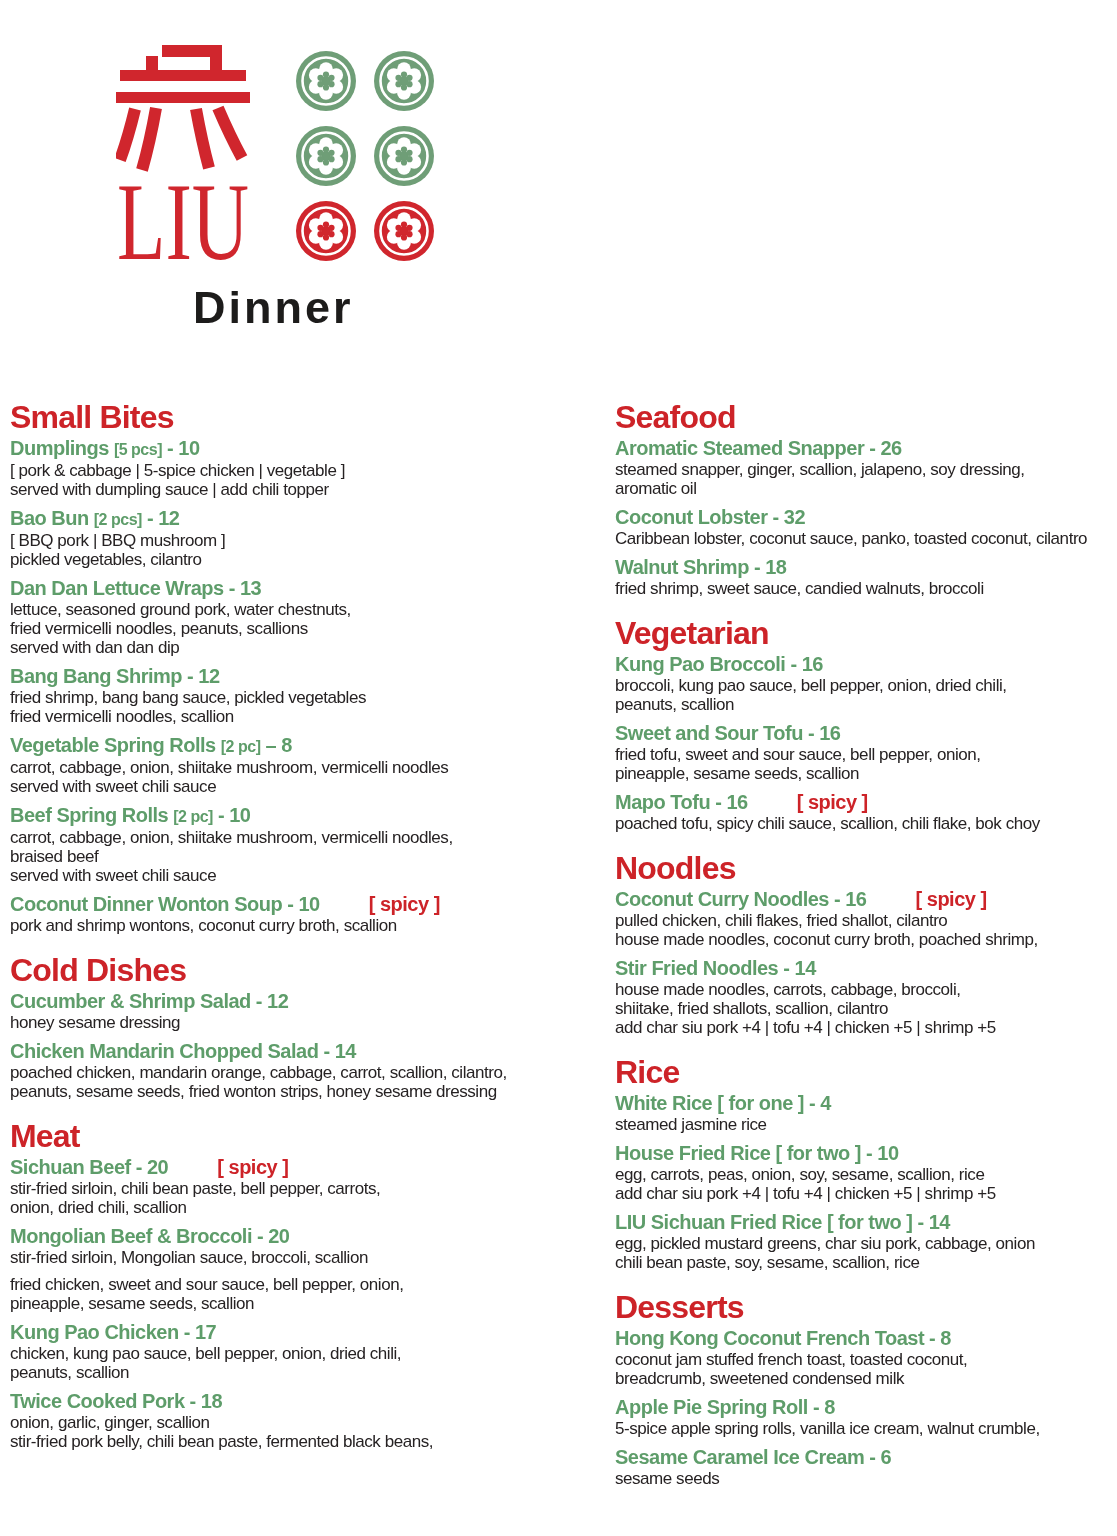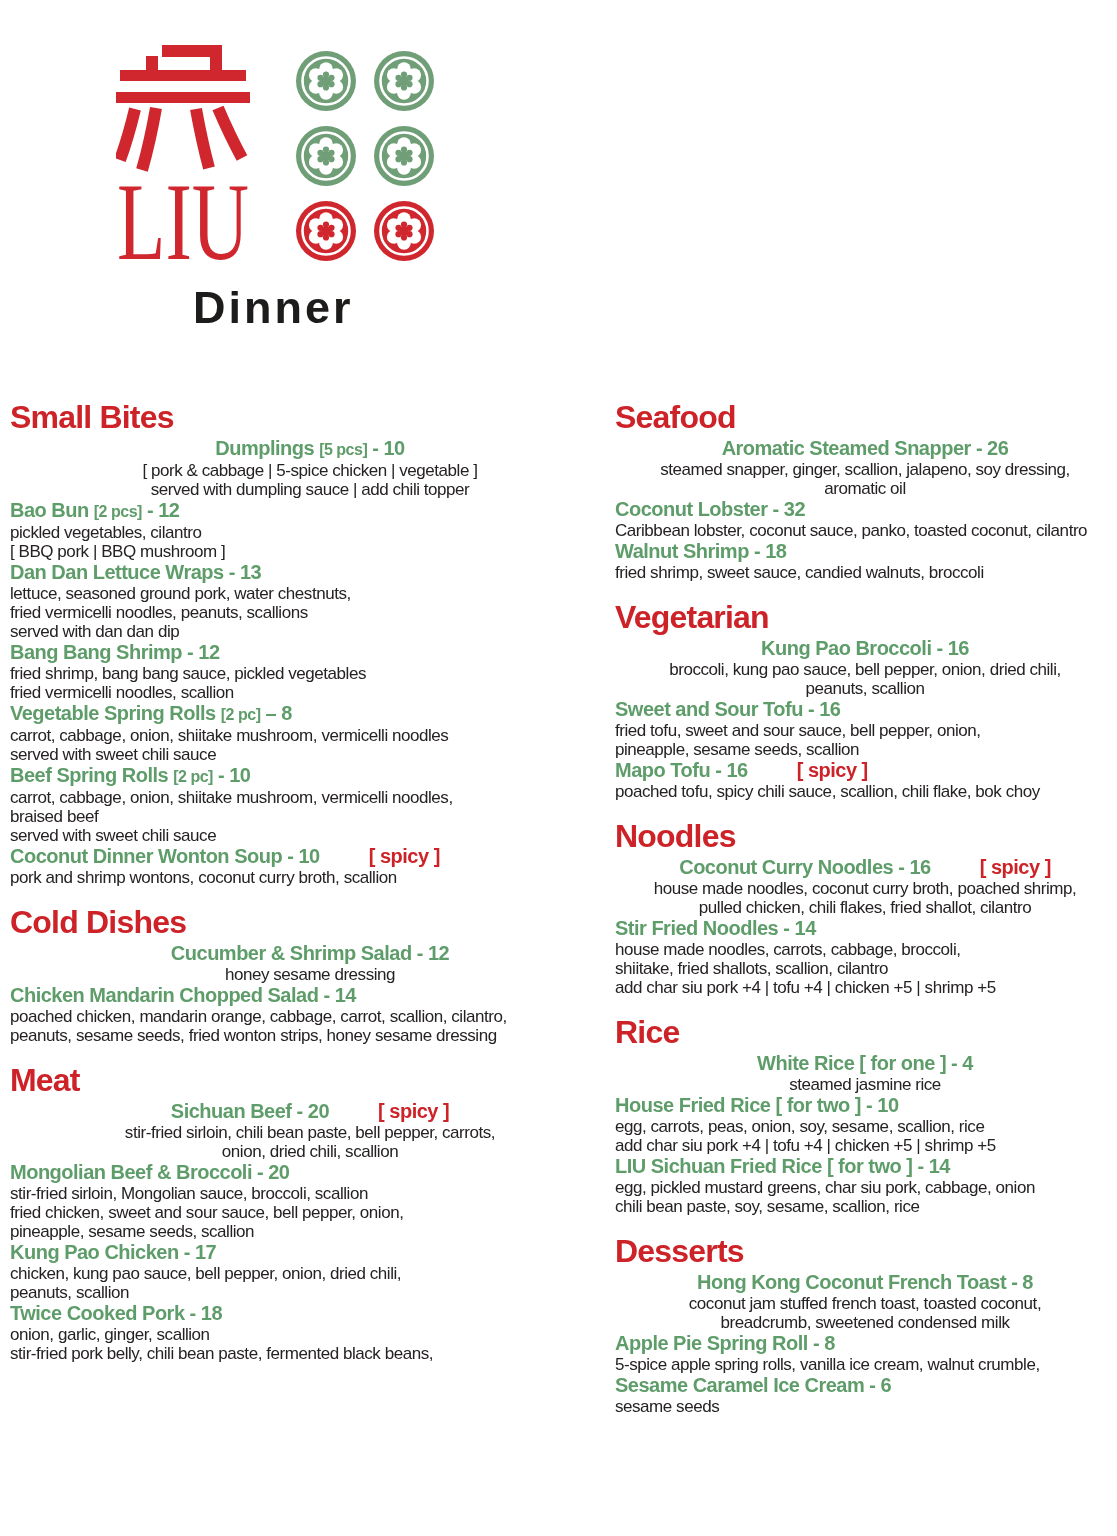--- a/index.html
+++ b/index.html
@@ -21,22 +21,22 @@
   }
   
   .col{position:absolute;top:384px;}
   .col-left{left:10px;width:600px;}
   .col-right{left:615px;width:500px;}
   .sect{
     color:var(--red,#cd2328);font-size:32px;line-height:34px;font-weight:bold;
     letter-spacing:-0.8px;margin:18px 0 3px 0;
   }
   .col > .menu-section:first-child .sect{margin-top:16px;}
-  .item{margin-top:0;}
-  .items .item:first-child{margin-top:2px;text-align:center;}
+  .item{margin-top:8px;}
+  .items .item:first-child{margin-top:2px;}
   .item-title{
     color:var(--green,#5e9d6a);font-size:20px;line-height:23px;font-weight:bold;
     letter-spacing:-0.5px;white-space:nowrap;
   }
   .isize{font-size:16px;}
   .ispicy{color:var(--red,#cd2328);padding-left:44px;}
   .desc{
     font-size:17px;line-height:19px;letter-spacing:-0.45px;white-space:nowrap;
     color:var(--ink,#262223);
   }
@@ -123,22 +123,22 @@
       <div class="item-title"><span class="iname">Dumplings</span> <span class="isize">[5 pcs]</span> <span class="iprice">- 10</span> </div>
       <div class="idesc">
                 <div class="desc">[ pork &amp; cabbage | 5-spice chicken | vegetable ]</div>
                 <div class="desc">served with dumpling sauce | add chili topper</div>
               </div>
     </div>
 
     <div class="item">
       <div class="item-title"><span class="iname">Bao Bun</span> <span class="isize">[2 pcs]</span> <span class="iprice">- 12</span> </div>
       <div class="idesc">
+                <div class="desc">[ BBQ pork | BBQ mushroom ]</div>
                 <div class="desc">pickled vegetables, cilantro</div>
-                <div class="desc">[ BBQ pork | BBQ mushroom ]</div>
               </div>
     </div>
 
     <div class="item">
       <div class="item-title"><span class="iname">Dan Dan Lettuce Wraps</span>  <span class="iprice">- 13</span> </div>
       <div class="idesc">
                 <div class="desc">lettuce, seasoned ground pork, water chestnuts,</div>
                 <div class="desc">fried vermicelli noodles, peanuts, scallions</div>
                 <div class="desc">served with dan dan dip</div>
               </div>
@@ -296,22 +296,22 @@
     </div>
   </div>
     </section>
 
     <section class="menu-section">
       <h2 class="sect">Noodles</h2>
       <div class="items">
     <div class="item">
       <div class="item-title"><span class="iname">Coconut Curry Noodles</span>  <span class="iprice">- 16</span> <span class="ispicy">[ spicy ]</span></div>
       <div class="idesc">
+                <div class="desc">pulled chicken, chili flakes, fried shallot, cilantro</div>
                 <div class="desc">house made noodles, coconut curry broth, poached shrimp,</div>
-                <div class="desc">pulled chicken, chili flakes, fried shallot, cilantro</div>
               </div>
     </div>
 
     <div class="item">
       <div class="item-title"><span class="iname">Stir Fried Noodles</span>  <span class="iprice">- 14</span> </div>
       <div class="idesc">
                 <div class="desc">house made noodles, carrots, cabbage, broccoli,</div>
                 <div class="desc">shiitake, fried shallots, scallion, cilantro</div>
                 <div class="desc">add char siu pork +4 | tofu +4 | chicken +5 | shrimp +5</div>
               </div>

